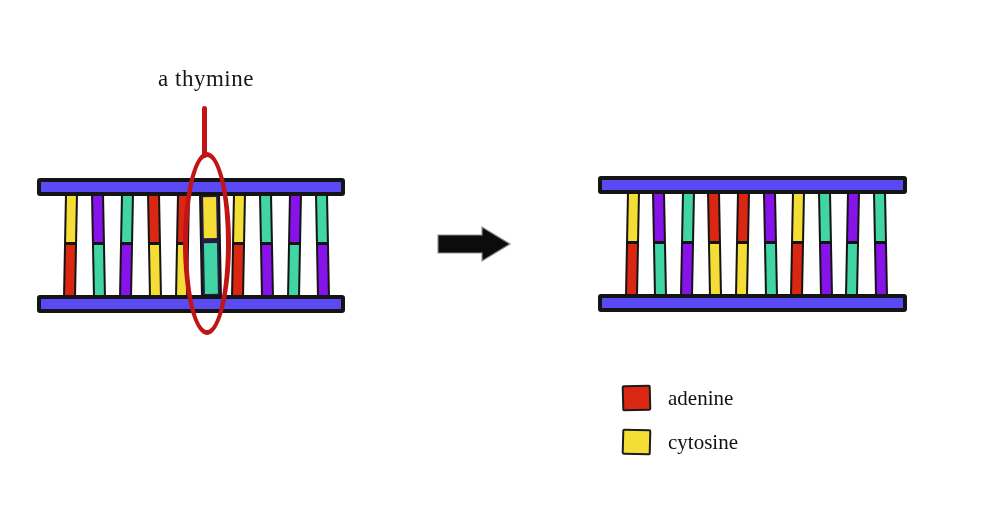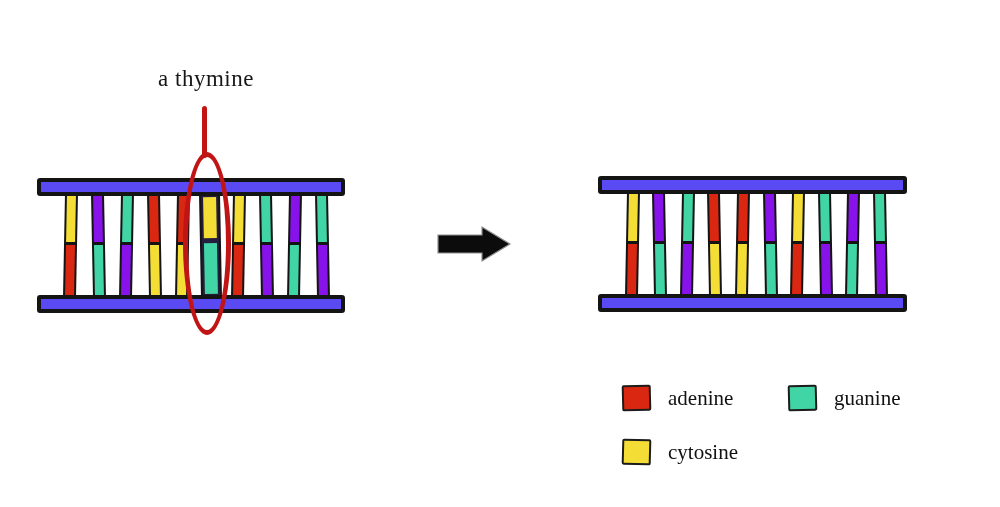--- a/index.html
+++ b/index.html
@@ -46,21 +46,21 @@
     width:21px;padding:3px 2px;gap:5px;border-width:2px;
   }
   .rung.mismatch .half.top{height:42%;}
   
   .arrow{position:absolute;left:436px;top:224px;z-index:3;}
   
   .legend{
     position:absolute;left:622px;top:385px;
     display:grid;grid-template-columns:166px auto;
     grid-template-rows:auto auto;grid-auto-flow:column;
-    row-gap:28px;
+    row-gap:18px;
   }
   .legend-item{display:flex;align-items:center;gap:17px;}
   .swatch{
     width:25px;height:22px;border:2px solid #1c1c1c;border-radius:2px;
     flex:0 0 auto;
   }
   .legend-item:nth-child(odd) .swatch{transform:rotate(-1.5deg);}
   .legend-item:nth-child(even) .swatch{transform:rotate(1.5deg);}
   .legend-label{font-size:21px;color:#111111;}
 </style>
@@ -175,19 +175,15 @@
 
   <div class="legend">
       <div class="legend-item">
         <span class="swatch" style="background: rgb(217, 39, 17);"></span>
         <span class="legend-label">adenine</span>
       </div>
       <div class="legend-item">
         <span class="swatch" style="background: rgb(244, 221, 53);"></span>
         <span class="legend-label">cytosine</span>
       </div>
-      <div class="legend-item">
-        <span class="swatch" style="background: rgb(65, 212, 164);"></span>
-        <span class="legend-label">guanine</span>
-      </div>
     </div>
 
 </div>
 
 </body></html>

